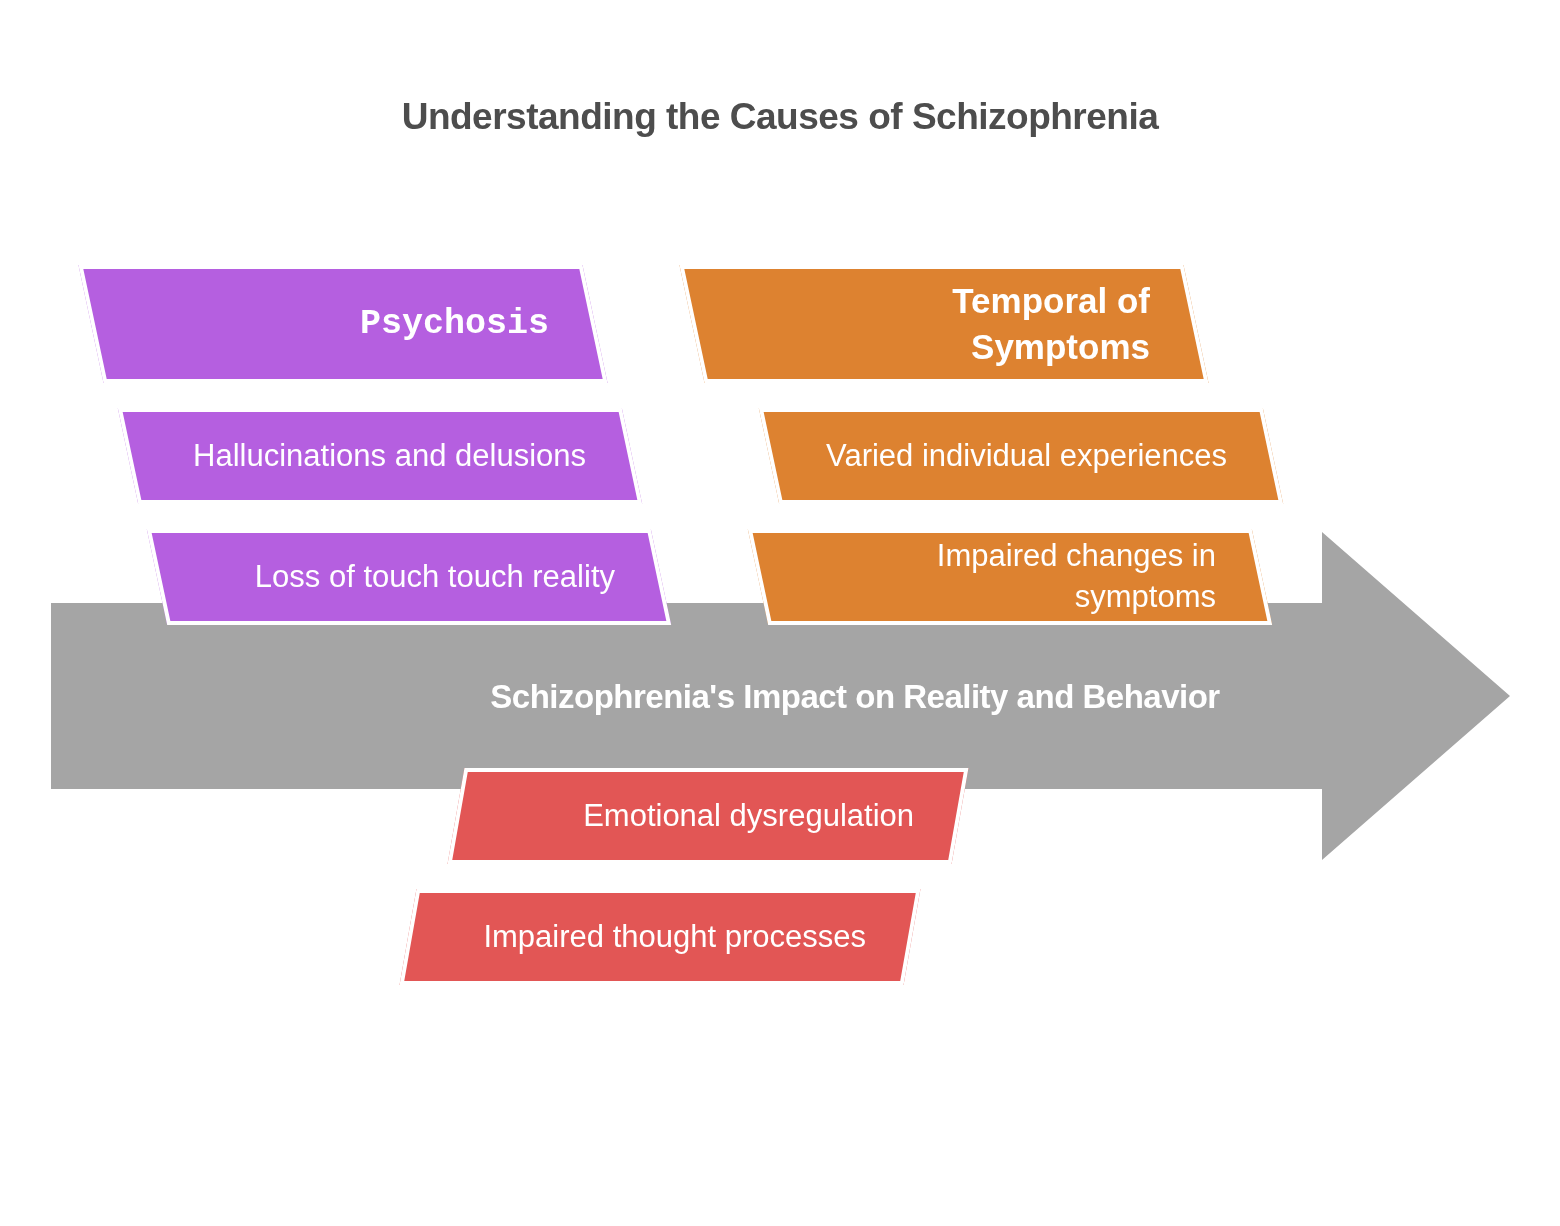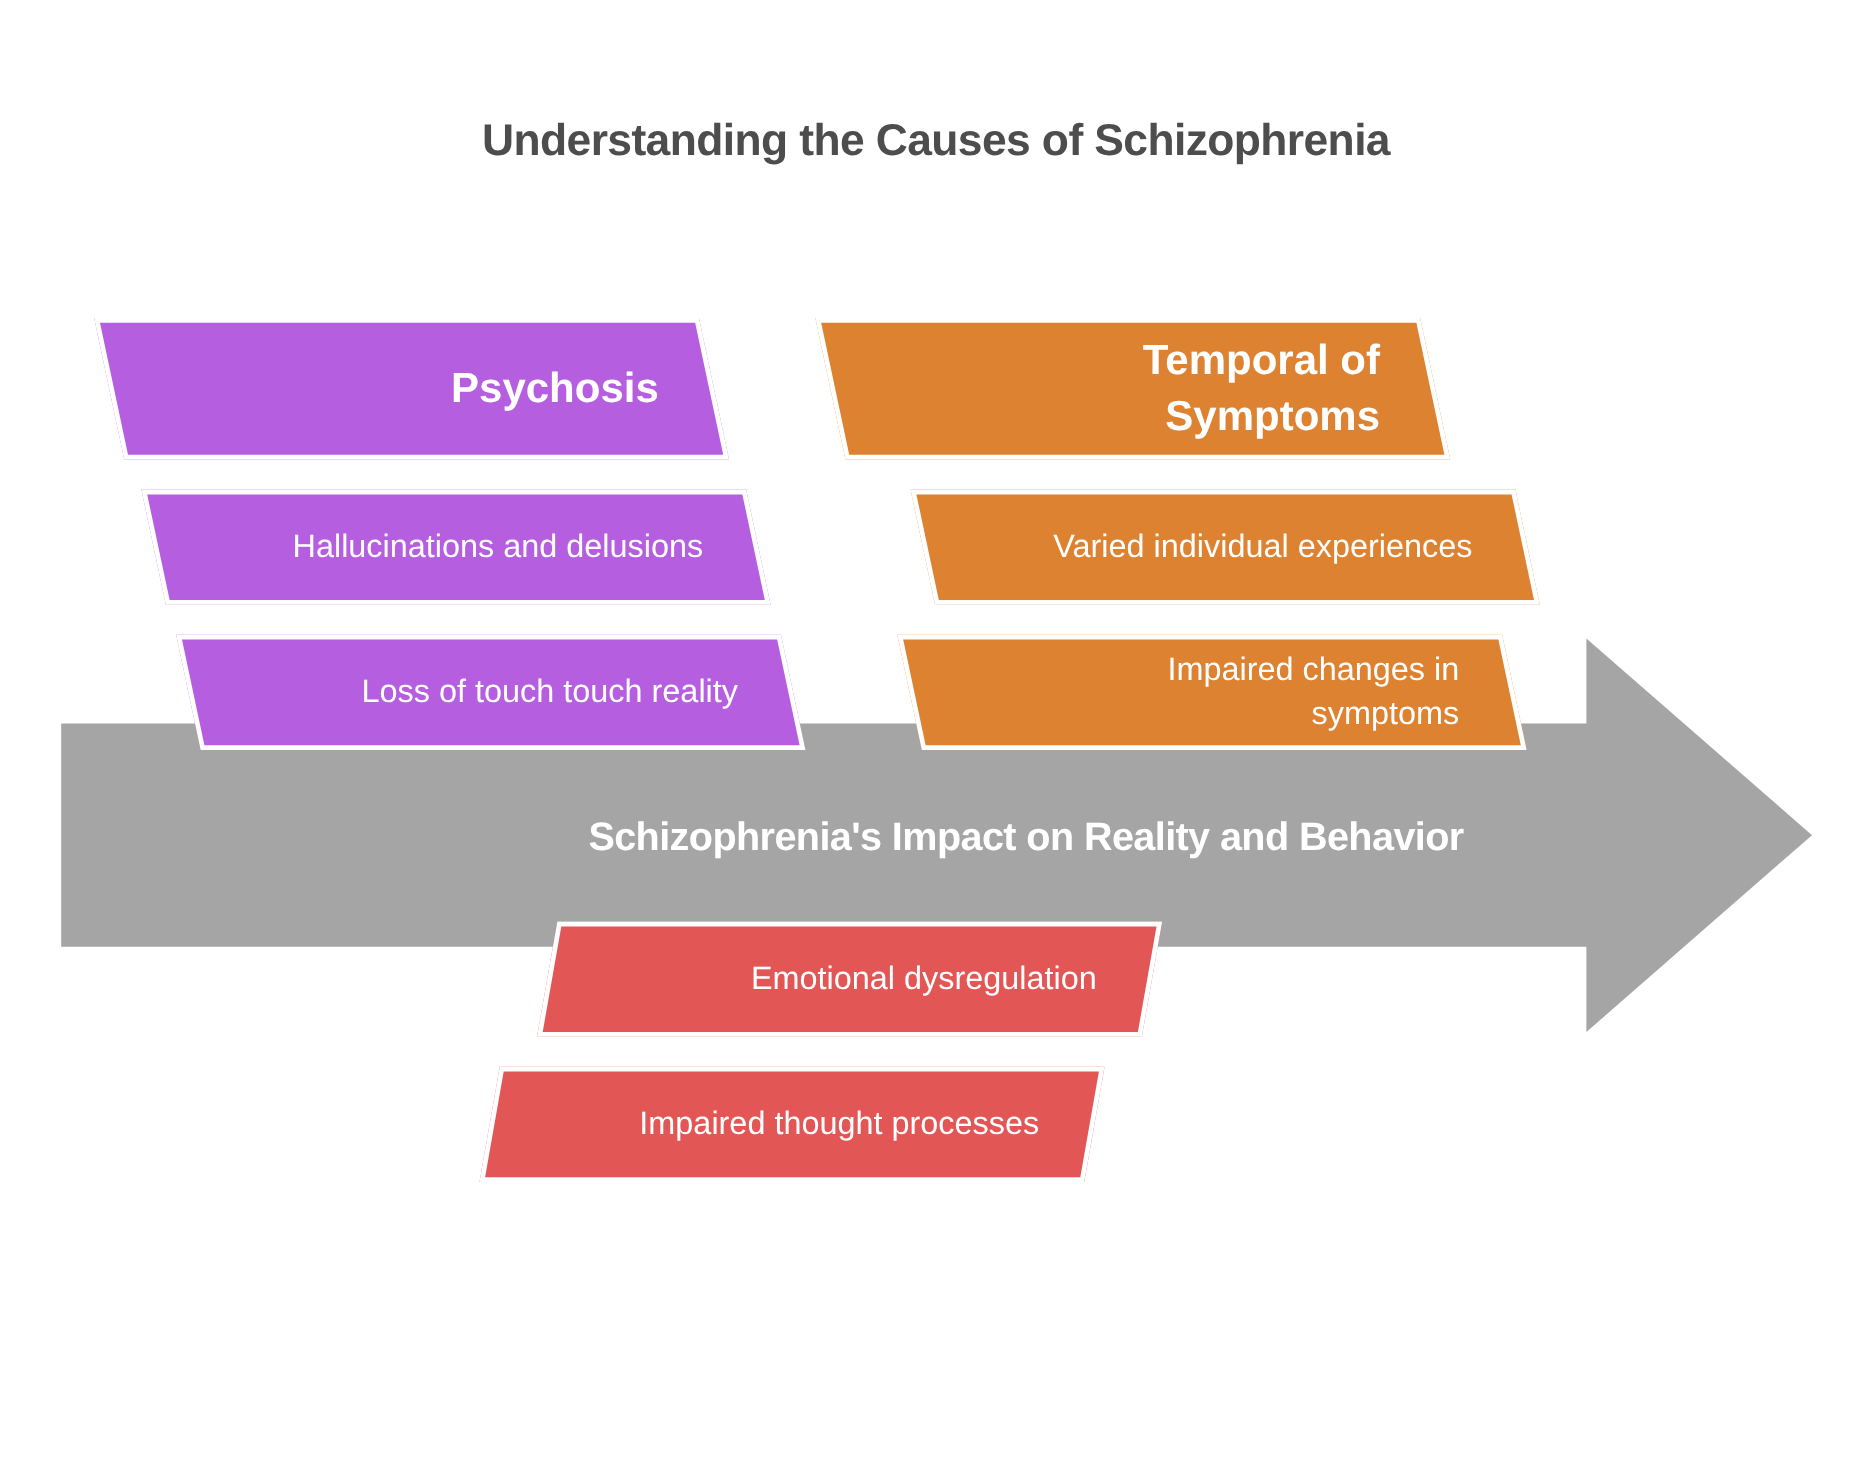--- a/index.html
+++ b/index.html
@@ -69,32 +69,32 @@
     align-items: center;
     justify-content: flex-end;
     text-align: right;
     padding: 0 46px;
     box-sizing: border-box;
     color: #ffffff;
     white-space: pre-line;
     line-height: 1.32;
   }
   .box.header .label { font-size: 35px; font-weight: bold; }
-  .box.item   .label { font-size: 27px; font-weight: normal; }
+  .box.item   .label { font-size: 31px; font-weight: normal; }
   .box.center .label { justify-content: center; text-align: center; }
 
   .skew-r .bg { transform: skewX(12deg); }
   .skew-l .bg { transform: skewX(-10deg); }
 
   .purple .bg { background: var(--purple, #b55fe0); }
   .orange .bg { background: var(--orange, #dd8230); }
   .red    .bg { background: var(--red, #e25655); }
 
   
-  .p-h { left: 91px;  top: 265px;  width: 504px; height: 118px; }
+  .p-h { left: 91px;  top: 265px;  width: 504px; height: 118px; font-family: Liberation Mono, monospace; }
   .p-1 { left: 128px; top: 408px;  width: 504px; height: 96px; }
   .p-2 { left: 157px; top: 529px;  width: 504px; height: 96px; }
   .o-h { left: 692px; top: 265px;  width: 504px; height: 118px; }
   .o-1 { left: 769px; top: 408px;  width: 504px; height: 96px; }
   .o-2 { left: 758px; top: 529px;  width: 504px; height: 96px; }
   .r-1 { left: 456px; top: 768px;  width: 504px; height: 96px; }
   .r-2 { left: 408px; top: 889px;  width: 504px; height: 96px; }
   .r-h { left: 398px; top: 1010px; width: 492px; height: 122px; }
 </style>
 </head>

